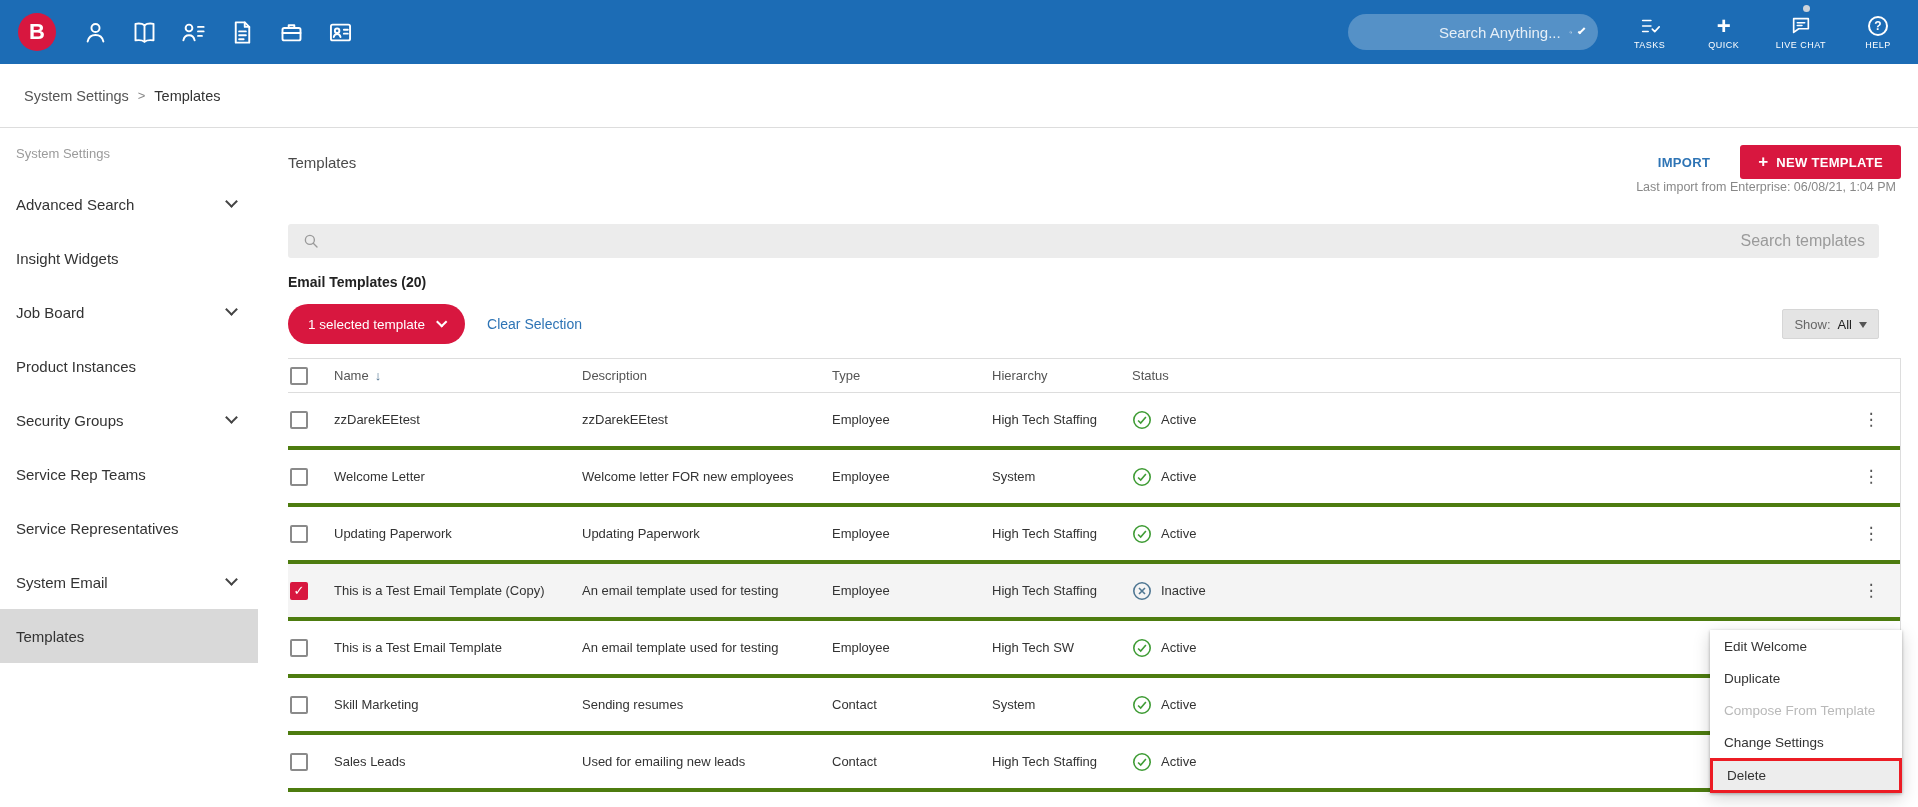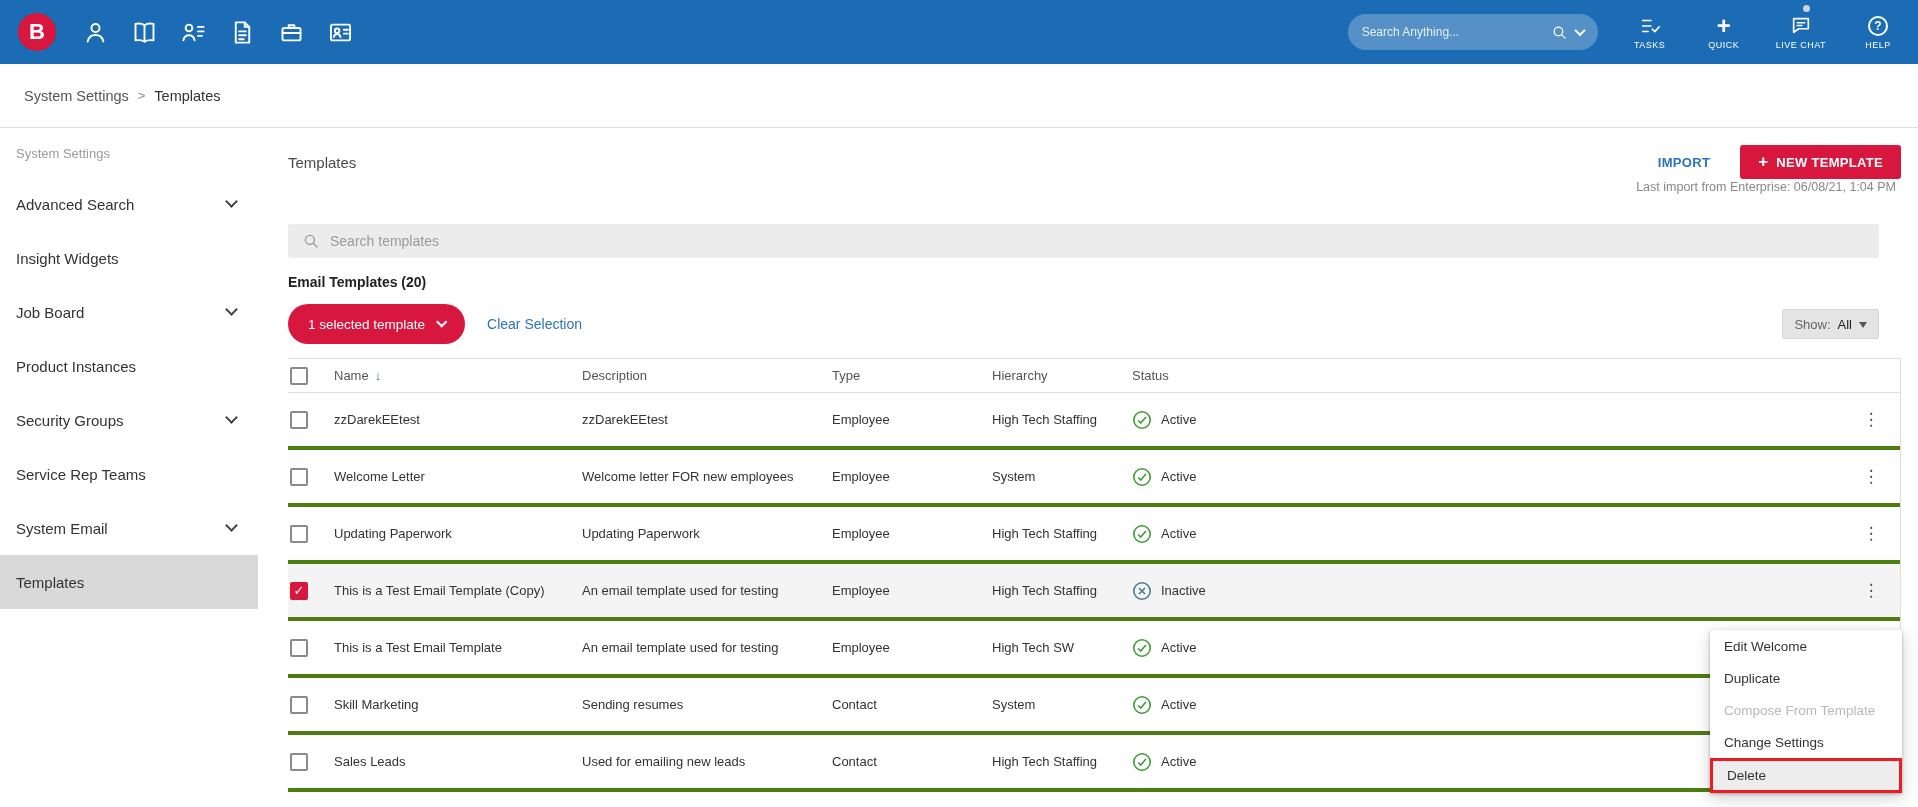--- a/index.html
+++ b/index.html
@@ -9,21 +9,21 @@
 
   
   .topbar { position:relative; height:64px; background:#1c6cb5; display:flex; align-items:center; padding:0 18px; }
   .logo { width:38px; height:38px; border-radius:50%; background:#d8173f; display:flex; align-items:center; justify-content:center;
           color:#fff; font-weight:bold; font-size:22px; flex:0 0 auto; cursor:pointer; }
   .nav-icons { display:flex; align-items:center; gap:22px; margin-left:26px; }
   .nav-icon { width:27px; height:27px; display:inline-flex; cursor:pointer; }
   .nav-icon svg { width:27px; height:27px; stroke:#fff; stroke-width:1.7; fill:none; stroke-linecap:round; stroke-linejoin:round; }
   .topbar-right { margin-left:auto; display:flex; align-items:center; gap:30px; }
   .global-search { width:250px; height:36px; background:rgba(255,255,255,.25); border-radius:18px; display:flex; align-items:center; padding:0 14px; gap:8px; }
-  .global-search input { flex:1; background:transparent; border:none; outline:none; color:#fde047; font-size:12px; font-family:inherit; }
+  .global-search input { flex:1; background:transparent; border:none; outline:none; color:#fde047; font-size:15px; font-family:inherit;text-align:right; }
   .global-search input::placeholder { color:rgba(255,255,255,.85); }
   .global-search svg { width:17px; height:17px; stroke:#fff; stroke-width:1.8; fill:none; stroke-linecap:round; }
   .chev-w { width:8px; height:8px; border-right:2px solid #fff; border-bottom:2px solid #fff; transform:rotate(45deg) translate(-1px,-1px); }
   .tb-action { display:flex; flex-direction:column; align-items:center; gap:3px; color:#fff; cursor:pointer; min-width:44px; }
   .tb-action .ic { height:22px; display:flex; align-items:center; justify-content:center; }
   .tb-action svg { width:22px; height:22px; stroke:#fff; stroke-width:1.8; fill:none; stroke-linecap:round; stroke-linejoin:round; }
   .tb-action .lbl { font-size:9px; letter-spacing:.5px; }
   .plus-glyph { font-size:24px; font-weight:bold; line-height:20px; }
   .help-circ { width:20px; height:20px; border:2px solid #fff; border-radius:50%; display:flex; align-items:center; justify-content:center; font-size:12px; font-weight:bold; }
   .notif-dot { position:absolute; top:5px; left:1803px; width:7px; height:7px; border-radius:50%; background:#ccd3da; }
@@ -47,21 +47,21 @@
   .page-title { font-size:15px; color:#4a4a4a; }
   .head-actions { margin-left:auto; display:flex; align-items:center; gap:30px; }
   .import-link { color:#2e74b5; font-size:13px; font-weight:bold; letter-spacing:.3px; cursor:pointer; }
   .new-template-btn { background:#d8173f; color:#fff; border:none; height:34px; padding:0 18px; border-radius:3px;
       font-size:13px; font-weight:bold; letter-spacing:.3px; display:flex; align-items:center; gap:8px; cursor:pointer; font-family:inherit; }
   .new-template-btn .plus { font-size:17px; font-weight:bold; }
   .last-import { text-align:right; font-size:12.5px; color:#888; height:20px; margin-right:5px; }
 
   .tpl-search { margin:24px 22px 0 0; height:34px; background:#ececec; border-radius:3px; display:flex; align-items:center; padding:0 14px; gap:10px; }
   .tpl-search svg { width:18px; height:18px; stroke:#9a9a9a; stroke-width:1.8; fill:none; stroke-linecap:round; }
-  .tpl-search input { flex:1; background:transparent; border:none; outline:none; font-size:14px; color:#444; font-family:inherit; }
+  .tpl-search input { flex:1; background:transparent; border:none; outline:none; font-size:16px; color:#444; font-family:inherit;text-align:right; }
   .tpl-search input::placeholder { color:#9a9a9a; }
 
   .section-title { margin-top:16px; font-size:14px; font-weight:bold; color:#222; }
 
   .selection-row { margin:14px 22px 0 0; display:flex; align-items:center; }
   .sel-pill { height:40px; border-radius:20px; background:#d8173f; color:#fff; display:flex; align-items:center; gap:12px;
       padding:0 20px; font-size:13.5px; cursor:pointer; }
   .chev-pw { width:8px; height:8px; border-right:2px solid #fff; border-bottom:2px solid #fff; transform:rotate(45deg) translate(-1px,-2px); }
   .clear-link { margin-left:22px; color:#2e74b5; font-size:14px; cursor:pointer; }
   .show-filter { margin-left:auto; height:30px; background:#e4e4e4; border:1px solid #d6d6d6; border-radius:2px; display:flex; align-items:center; gap:7px; padding:0 11px; font-size:13px; cursor:pointer; }
@@ -213,20 +213,23 @@
       <span>Product Instances</span>
     </div>
     <div class="side-item">
       <span>Security Groups</span>
         <span class="chev-d"></span>
     </div>
     <div class="side-item">
       <span>Service Rep Teams</span>
     </div>
     <div class="side-item">
+      <span>Service Representatives</span>
+    </div>
+    <div class="side-item">
       <span>System Email</span>
         <span class="chev-d"></span>
     </div>
     <div class="side-item selected">
       <span>Templates</span>
     </div>
   </aside>
 
   <main class="main">
     <div class="main-head">

